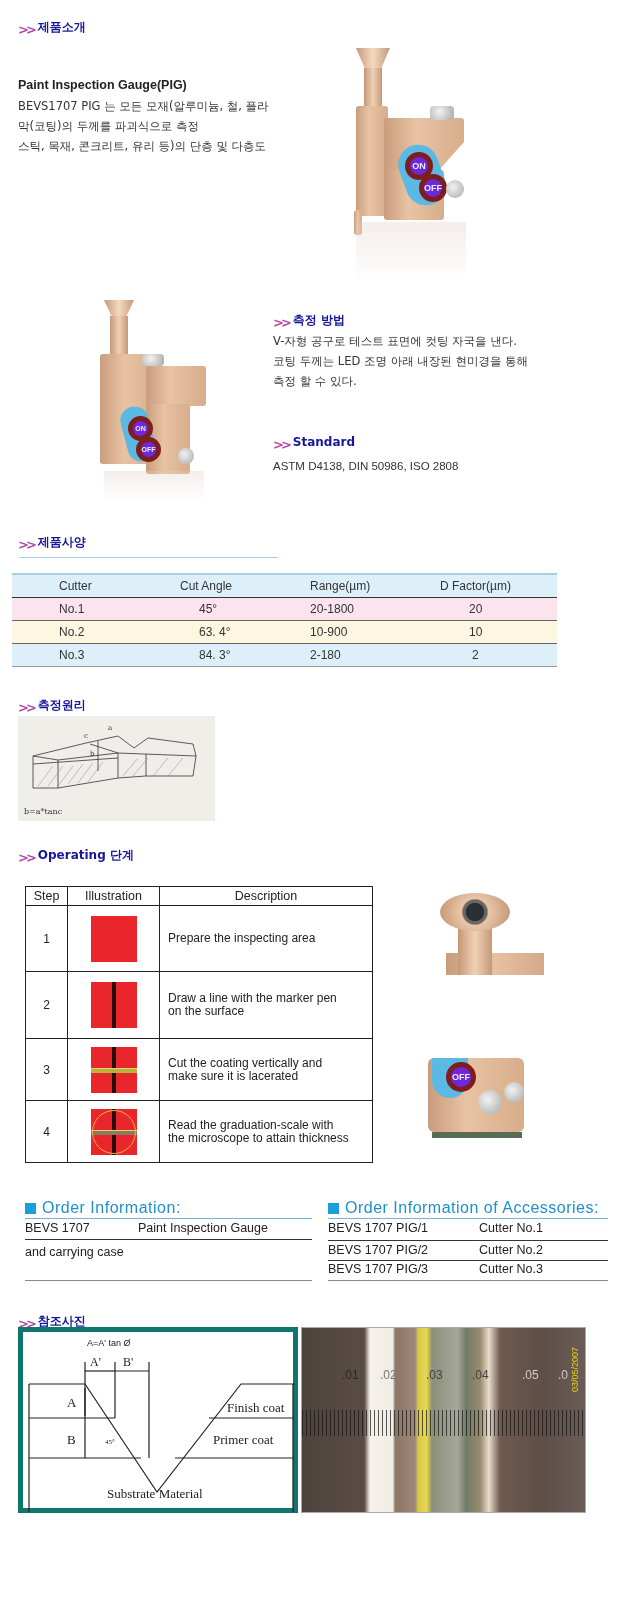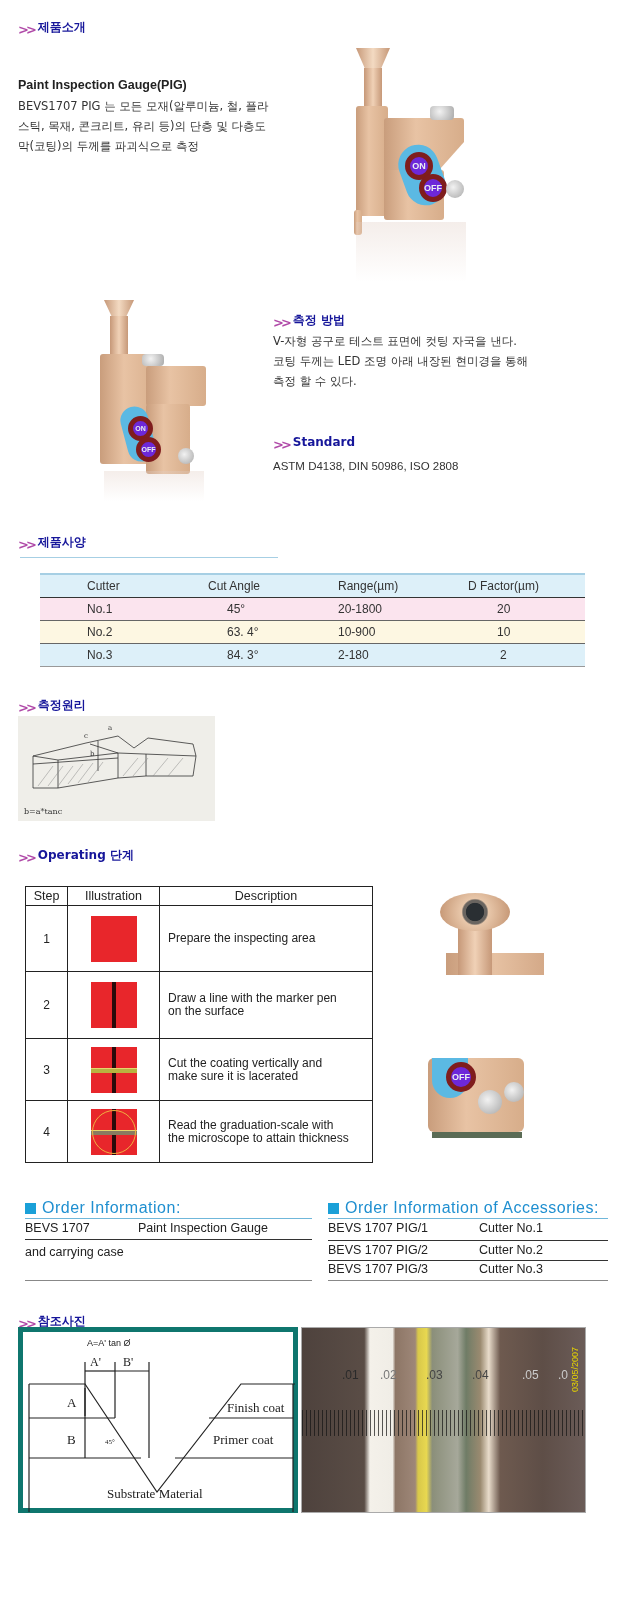--- a/index.html
+++ b/index.html
@@ -12,21 +12,21 @@
   
   .gauge{position:absolute;}
   .gbody{position:absolute;background:linear-gradient(90deg,#c99d7c 0%,#e8c3a4 40%,#d7ad8a 100%);border-radius:3px;}
   .gtube{position:absolute;background:linear-gradient(90deg,#c69878,#f0d1b6 50%,#c69878);}
   .gcup{position:absolute;background:linear-gradient(90deg,#c69878,#f3dac2 50%,#c69878);clip-path:polygon(0 0,100% 0,72% 100%,28% 100%);}
   .gpill{position:absolute;background:#5bb9e3;border-radius:22px;}
   .gbtn{position:absolute;border-radius:50%;background:#6d28d9;color:#e9eef2;font-size:9px;font-weight:bold;display:flex;align-items:center;justify-content:center;border:5px solid #7f1d1d;font-family:"Liberation Sans",sans-serif;}
   .gknob{position:absolute;border-radius:50%;background:radial-gradient(circle at 40% 40%,#f2f2f2,#a8a8a8);}
   .greflect{position:absolute;background:linear-gradient(180deg,rgba(225,205,195,0.35),rgba(255,255,255,0));}
   
-  .spec{position:absolute;left:32px;top:573px;width:545px;font-family:"Liberation Sans",sans-serif;font-size:12px;color:#333;padding-left:8px;}
+  .spec{position:absolute;left:4px;top:573px;width:545px;font-family:"Liberation Sans",sans-serif;font-size:12px;color:#333;padding-left:8px;}
   .spec .row{height:22px;display:flex;align-items:center;border-bottom:1px solid #666;}
   .spec .row div{position:absolute;}
   .spec .hdr{background:#ddf0f9;border-top:2px solid #a6cfe4;border-bottom:1px solid #333;}
   
   .steps{position:absolute;left:25px;top:886px;border-collapse:collapse;font-family:"Liberation Sans",sans-serif;font-size:12px;color:#222;}
   .steps td,.steps th{border:1px solid #222;padding:0;}
   .steps th{font-weight:normal;font-size:12.5px;height:18px;}
   .sq{width:46px;height:46px;background:#e8262b;position:relative;margin:0 auto;}
   .vline{position:absolute;left:21px;top:0;width:4px;height:46px;background:#2a0a0a;}
   .hline{position:absolute;left:0;top:21px;width:46px;height:4px;background:#b8b340;border-top:1px solid #e5d56c;}
@@ -42,22 +42,22 @@
 <body>
 
 <div class="sec-title" style="left:18px;top:17px;">
   <span class="chev">&gt;&gt;</span>
   <span>제품소개</span>
 </div>
 
 <div class="abs intro-head" style="left:18px;top:78px;">Paint Inspection Gauge(PIG)</div>
 <div class="abs body-text" style="left:18px;top:96px;width:290px;">
   <div>BEVS1707 PIG 는  모든 모재(알루미늄, 철, 플라</div>
+  <div>막(코팅)의 두께를 파괴식으로 측정</div>
   <div>스틱, 목재, 콘크리트, 유리 등)의 단층 및 다층도</div>
-  <div>막(코팅)의 두께를 파괴식으로 측정</div>
 </div>
 
 <div class="gauge" style="left:326px;top:40px;width:160px;height:245px;">
   <div class="gcup" style="left:30px;top:8px;width:34px;height:22px;"></div>
   <div class="gtube" style="left:38px;top:28px;width:18px;height:40px;"></div>
   <div class="gbody" style="left:30px;top:66px;width:32px;height:110px;"></div>
   <div class="gbody" style="left:58px;top:78px;width:80px;height:60px;clip-path:polygon(0 0,100% 0,100% 40%,60% 100%,0 100%);"></div>
   <div class="gbody" style="left:58px;top:130px;width:60px;height:50px;"></div>
   <div class="gbody" style="left:28px;top:170px;width:8px;height:25px;"></div>
   <div class="gknob" style="left:104px;top:66px;width:24px;height:14px;border-radius:4px;"></div>

